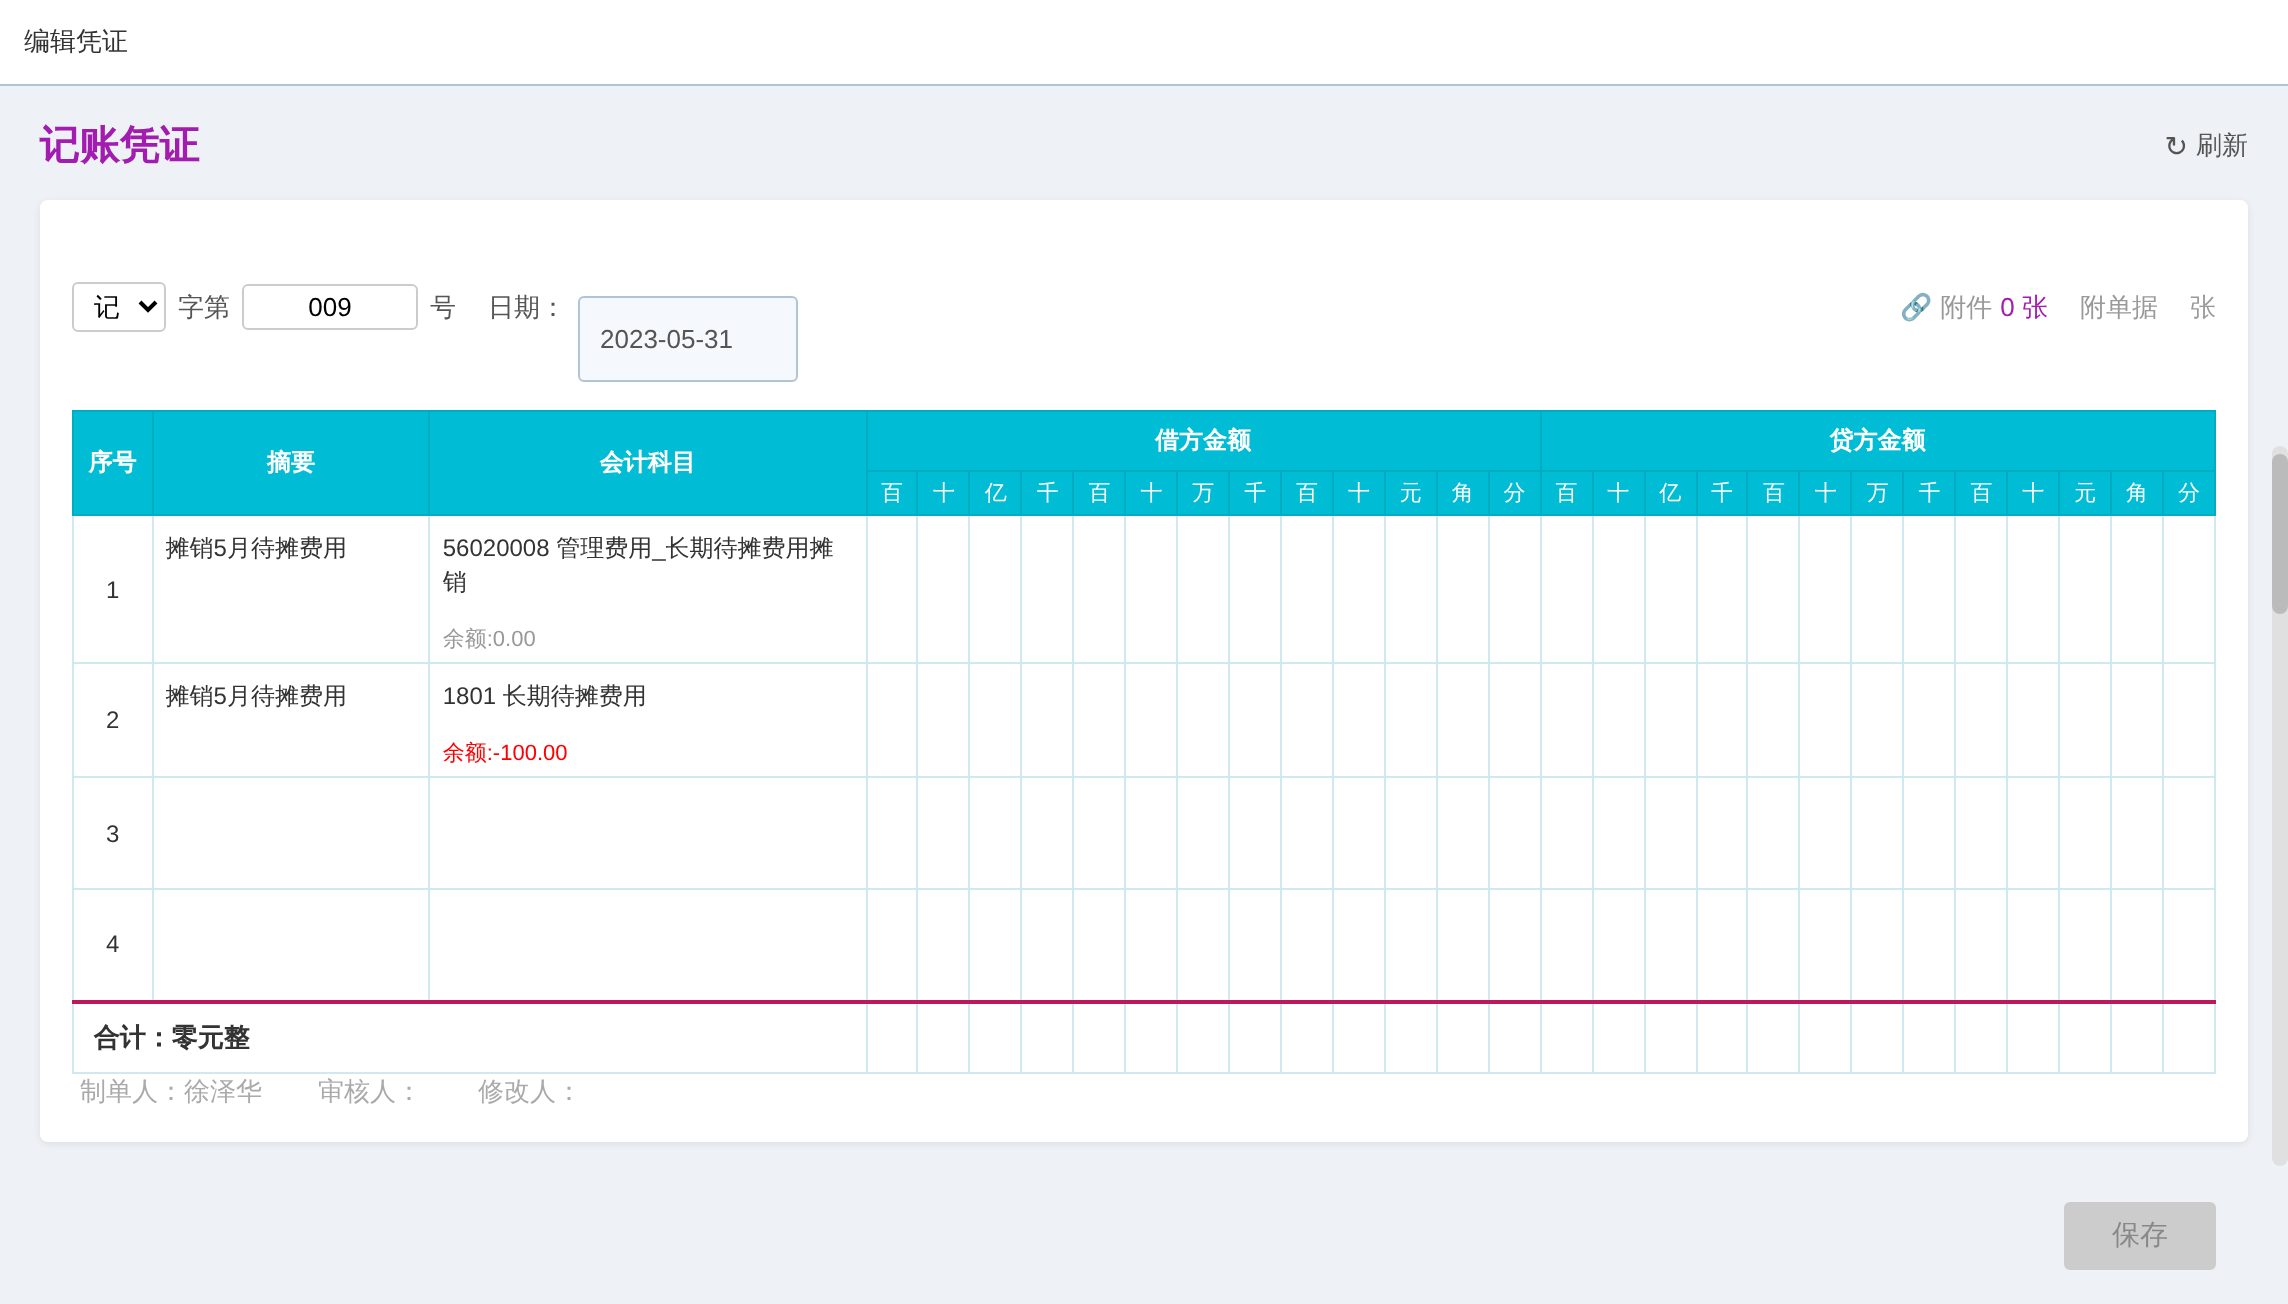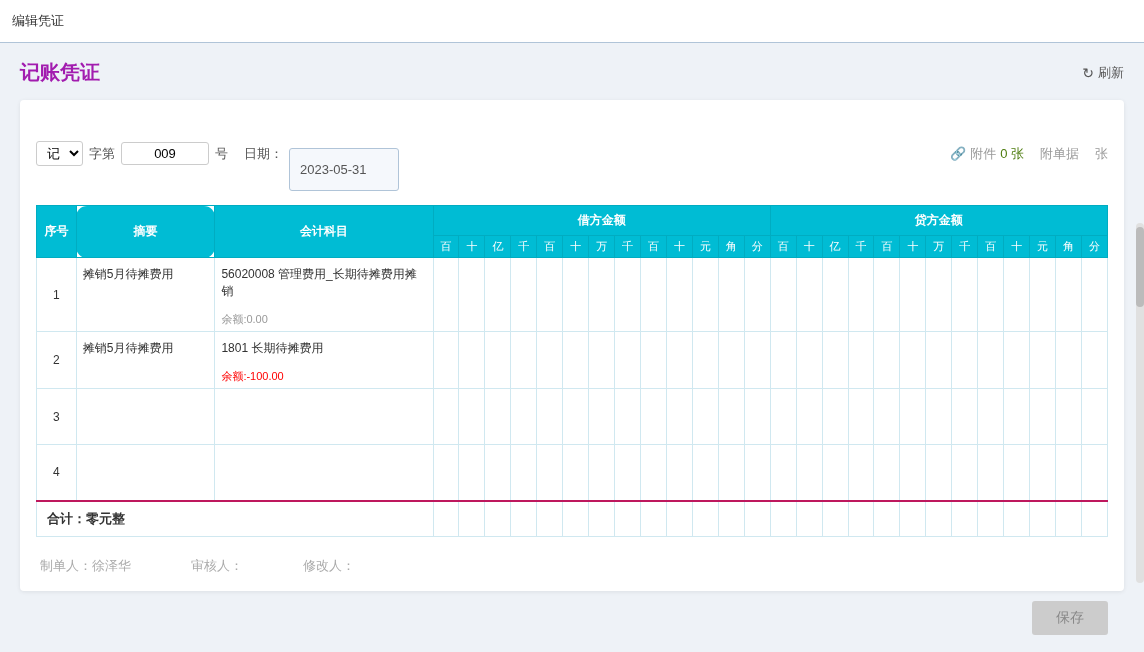--- a/index.html
+++ b/index.html
@@ -113,39 +113,39 @@
       color: #999;
     }
     .attachment-link {
       color: #999;
       text-decoration: none;
       display: flex;
       align-items: center;
       gap: 4px;
     }
     .attachment-count {
-      color: #4d7c0f;
+      color: #a21caf;
     }
 
     
     .voucher-table {
       width: 100%;
       border-collapse: collapse;
       font-size: 12px;
     }
     .voucher-table thead tr:first-child th {
       background: #00bcd4;
       color: #fff;
       text-align: center;
       padding: 6px 4px;
       border: 1px solid #00acc1;
       font-size: 12px;
     }
     .voucher-table thead tr:first-child th.col-seq { width: 40px; }
-    .voucher-table thead tr:first-child th.col-summary { width: 140px; border-radius: 11px; }
+    .voucher-table thead tr:first-child th.col-summary { width: 140px; }
     .voucher-table thead tr:first-child th.col-account { width: 220px; }
     .voucher-table thead tr:first-child th.col-debit { width: auto; }
     .voucher-table thead tr:first-child th.col-credit { width: auto; }
 
     .voucher-table thead tr.subheader th {
       background: #00bcd4;
       color: #fff;
       text-align: center;
       padding: 3px 1px;
       border: 1px solid #00acc1;
@@ -179,22 +179,22 @@
       font-size: 11px;
       color: #f00;
       margin-top: 12px;
     }
     .balance-text.zero {
       color: #999;
     }
     .footer-row {
       display: flex;
       align-items: center;
-      gap: 60px;
-      margin-top: 20px;
+      gap: 28px;
+      margin-top: 0;
       padding: 0 4px;
       font-size: 13px;
       color: #aaa;
     }
     .save-btn {
       position: absolute;
       bottom: 28px;
       right: 36px;
       background: #ccc;
       color: #888;

